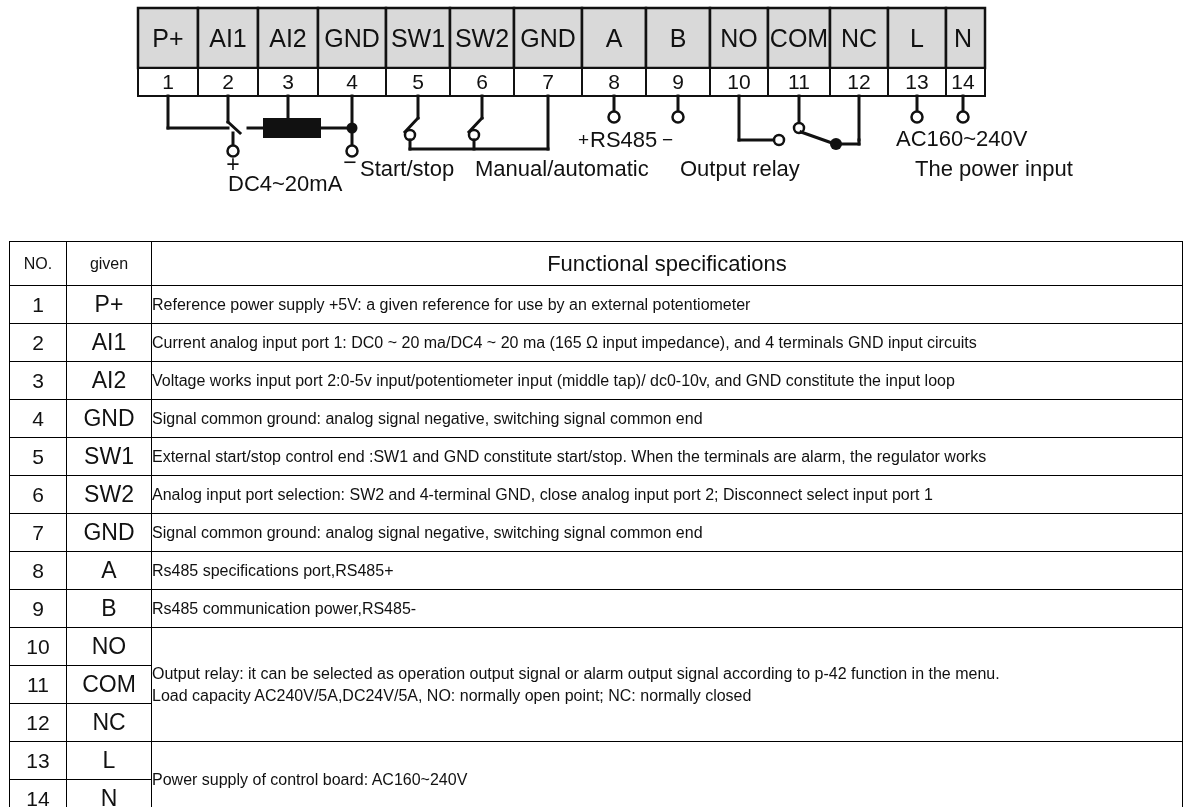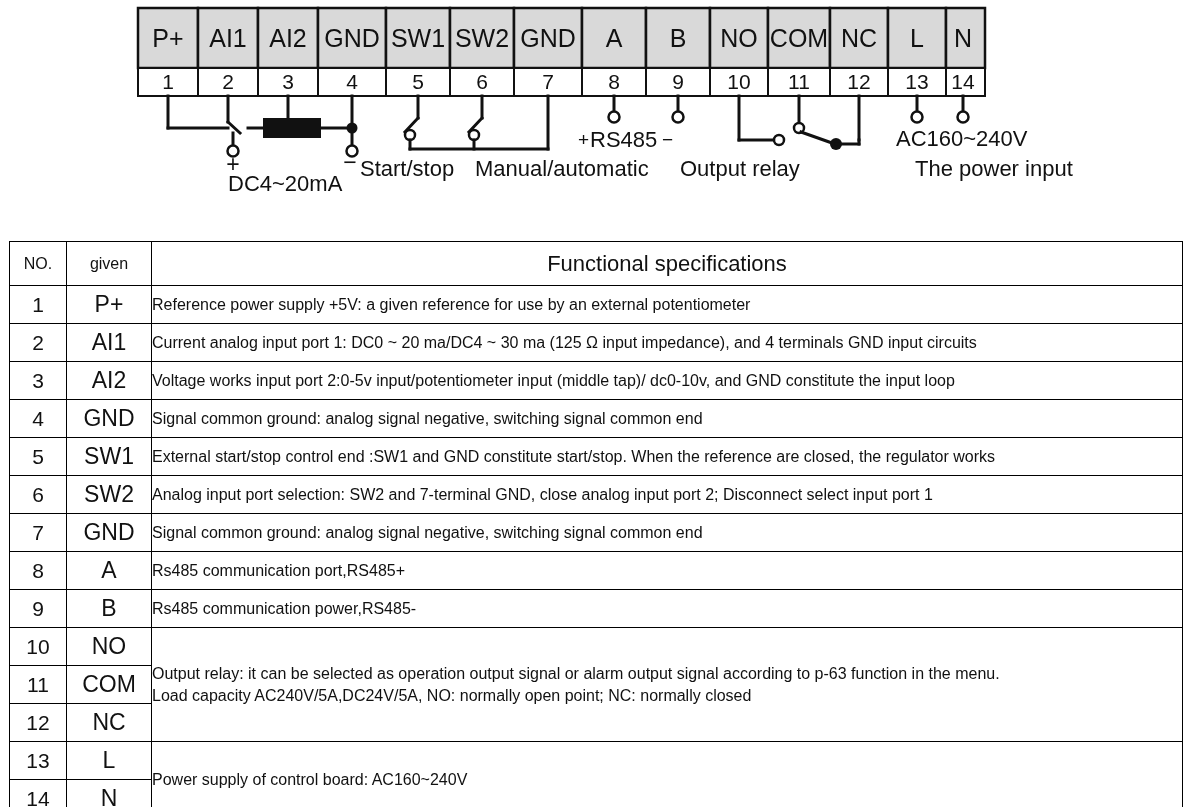--- a/index.html
+++ b/index.html
@@ -272,63 +272,63 @@
     </tr>
 
     <tr>
       <td class="cell-no">1</td>
       <td class="cell-sym">P+</td>
       <td class="cell-desc">Reference power supply +5V: a given reference for use by an external potentiometer</td>
     </tr>
     <tr>
       <td class="cell-no">2</td>
       <td class="cell-sym">AI1</td>
-      <td class="cell-desc">Current analog input port 1: DC0 ~ 20 ma/DC4 ~ 30 ma (125 Ω input impedance), and 4 terminals GND input circuits</td>
+      <td class="cell-desc">Current analog input port 1: DC0 ~ 20 ma/DC4 ~ 20 ma (165 Ω input impedance), and 4 terminals GND input circuits</td>
     </tr>
     <tr>
       <td class="cell-no">3</td>
       <td class="cell-sym">AI2</td>
       <td class="cell-desc">Voltage works input port 2:0-5v input/potentiometer input (middle tap)/ dc0-10v, and GND constitute the input loop</td>
     </tr>
     <tr>
       <td class="cell-no">4</td>
       <td class="cell-sym">GND</td>
       <td class="cell-desc">Signal common ground: analog signal negative, switching signal common end</td>
     </tr>
     <tr>
       <td class="cell-no">5</td>
       <td class="cell-sym">SW1</td>
-      <td class="cell-desc">External start/stop control end :SW1 and GND constitute start/stop. When the reference are closed, the regulator works</td>
+      <td class="cell-desc">External start/stop control end :SW1 and GND constitute start/stop. When the terminals are alarm, the regulator works</td>
     </tr>
     <tr>
       <td class="cell-no">6</td>
       <td class="cell-sym">SW2</td>
-      <td class="cell-desc">Analog input port selection: SW2 and 7-terminal GND, close analog input port 2; Disconnect select input port 1</td>
+      <td class="cell-desc">Analog input port selection: SW2 and 4-terminal GND, close analog input port 2; Disconnect select input port 1</td>
     </tr>
     <tr>
       <td class="cell-no">7</td>
       <td class="cell-sym">GND</td>
       <td class="cell-desc">Signal common ground: analog signal negative, switching signal common end</td>
     </tr>
     <tr>
       <td class="cell-no">8</td>
       <td class="cell-sym">A</td>
-      <td class="cell-desc small">Rs485 communication port,RS485+</td>
+      <td class="cell-desc small">Rs485 specifications port,RS485+</td>
     </tr>
     <tr>
       <td class="cell-no">9</td>
       <td class="cell-sym">B</td>
       <td class="cell-desc small">Rs485 communication power,RS485-</td>
     </tr>
 
     <tr>
       <td class="cell-no">10</td>
       <td class="cell-sym">NO</td>
       <td class="cell-desc" rowspan="3">
-        <span class="l2">Output relay: it can be selected as operation output signal or alarm output signal according to p-63 function in the menu.</span>
+        <span class="l2">Output relay: it can be selected as operation output signal or alarm output signal according to p-42 function in the menu.</span>
         <span class="l2">Load capacity AC240V/5A,DC24V/5A, NO: normally open point; NC: normally closed</span>
       </td>
     </tr>
     <tr>
       <td class="cell-no">11</td>
       <td class="cell-sym">COM</td>
     </tr>
     <tr>
       <td class="cell-no">12</td>
       <td class="cell-sym">NC</td>

